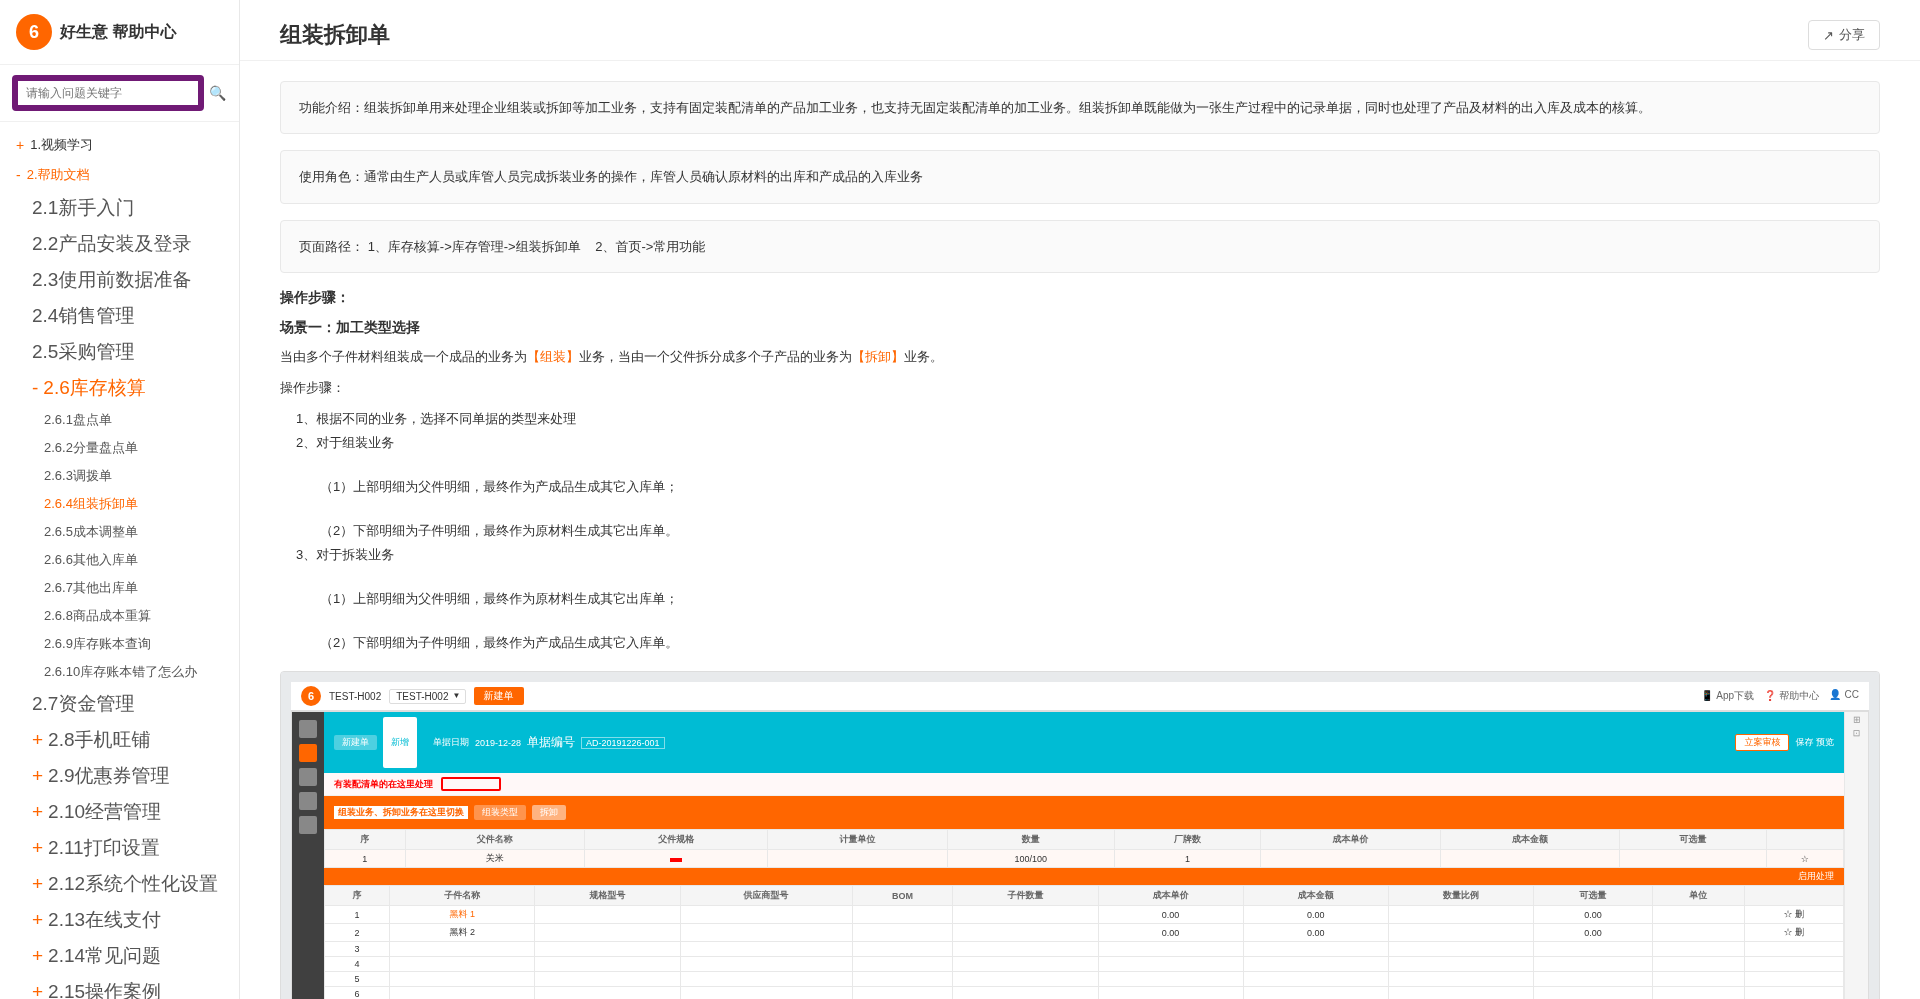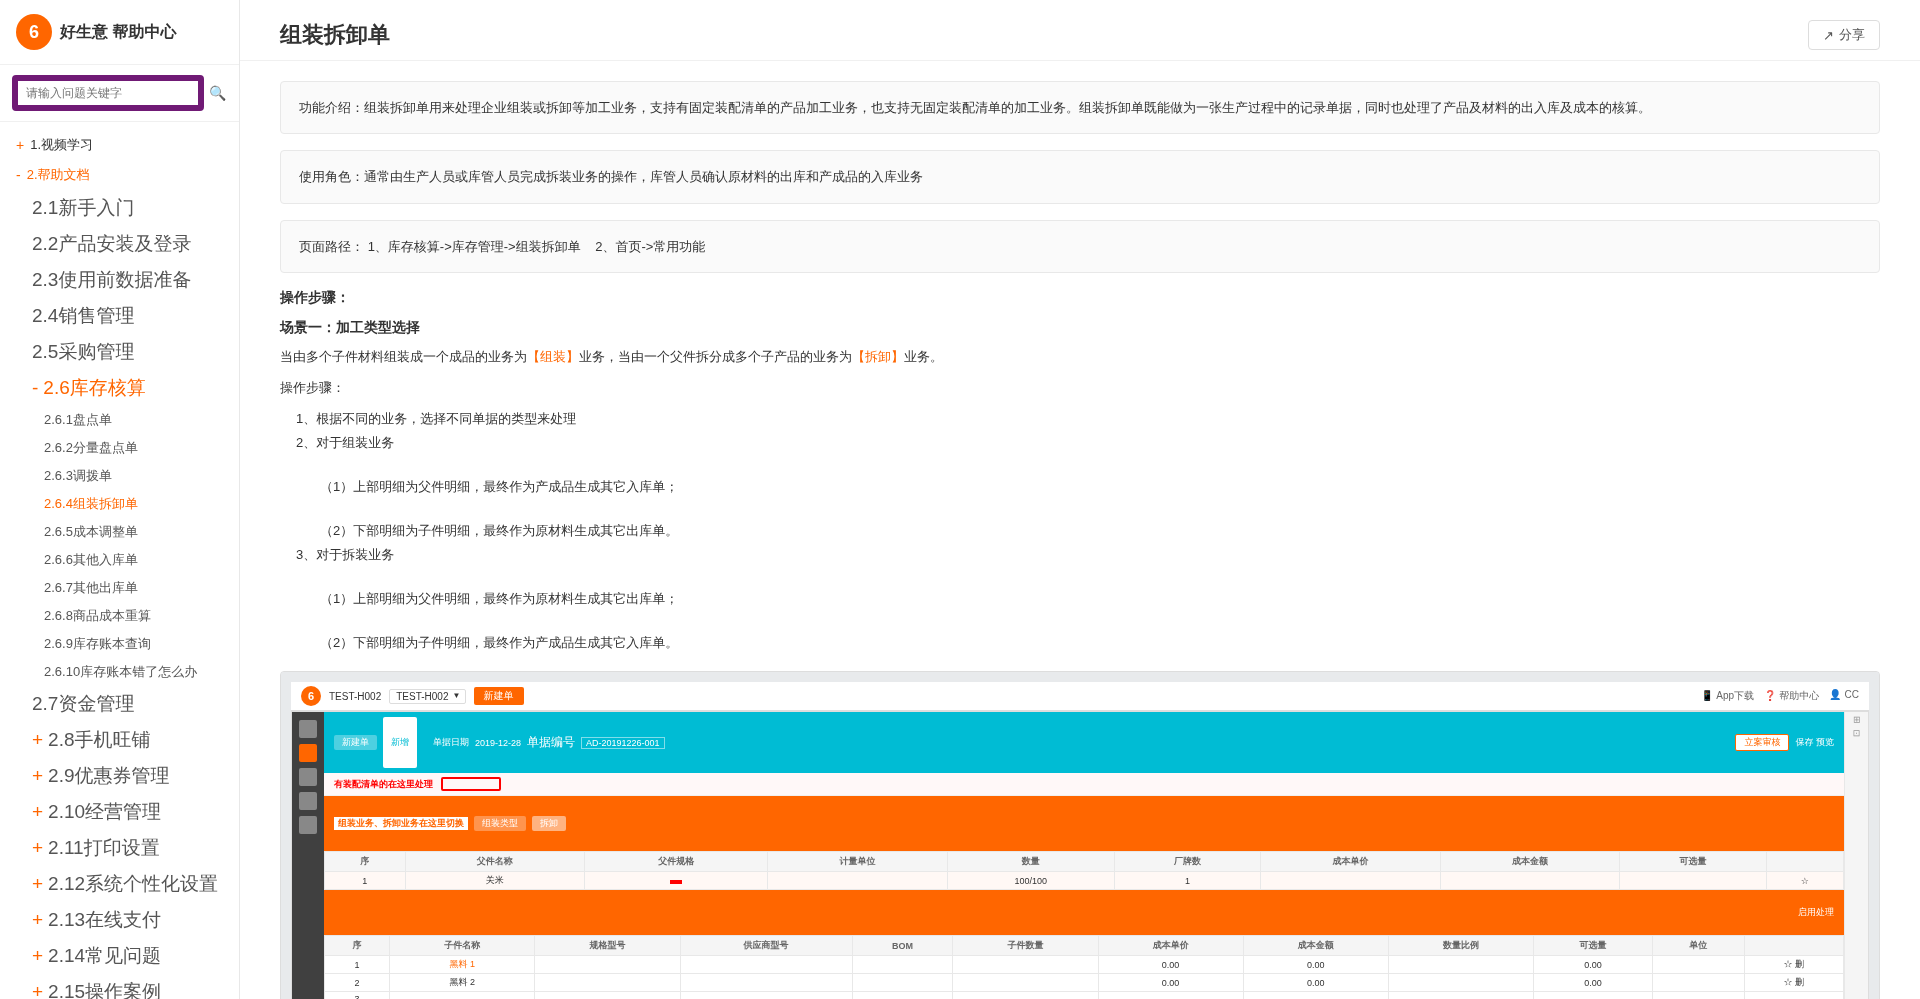--- a/index.html
+++ b/index.html
@@ -365,21 +365,21 @@
               <span style="font-size:9px;border:1px solid rgba(255,255,255,0.5);padding:0 4px;">AD-20191226-001</span>
               <span style="margin-left:auto;background:#fff;color:#f60;padding:1px 8px;border-radius:2px;font-size:9px;border:1px solid #f60;cursor:pointer;">立案审核</span>
               <span style="font-size:9px;">保存 预览 </span>
             </div>
 
             <div style="position:relative;background:#fff8f8;border-bottom:1px solid #f0f0f0;padding:4px 10px;display:flex;align-items:center;gap:8px;font-size:9px;">
               <span style="color:red;font-weight:bold;font-size:9px;">有装配清单的在这里处理</span>
               <span style="display:inline-block;width:60px;height:14px;border:2px solid red;border-radius:2px;"></span>
             </div>
 
-            <div style="background:#f60;padding:20px 10px;display:flex;align-items:center;gap:6px;font-size:9px;color:#fff;">
+            <div style="background:#f60;padding:9px 10px;display:flex;align-items:center;gap:6px;font-size:9px;color:#fff;">
               <span style="color:red;font-weight:bold;font-size:9px;background:#fff;padding:0 4px;color:#f60;">组装业务、拆卸业务在这里切换</span>
               <span style="background:rgba(255,255,255,0.3);padding:1px 8px;border-radius:2px;">组装类型</span>
               <span style="background:rgba(255,255,255,0.5);padding:1px 8px;border-radius:2px;">拆卸</span>
             </div>
 
             <div style="overflow-x:auto;">
               <table class="app-table">
                 <thead>
                   <tr>
                     <th>序</th>
@@ -406,21 +406,21 @@
                     <td>1</td>
                     <td></td>
                     <td></td>
                     <td></td>
                     <td>☆</td>
                   </tr>
                 </tbody>
               </table>
             </div>
 
-            <div style="background:#f60;color:#fff;font-size:9px;padding:16px 10px;display:flex;align-items:center;gap:8px;position:relative;">
+            <div style="background:#f60;color:#fff;font-size:9px;padding:2px 10px;display:flex;align-items:center;gap:8px;position:relative;">
               <span style="margin-left:auto;">启用处理</span>
 
             </div>
 
             <div style="overflow-x:auto;">
               <table class="app-table">
                 <thead>
                   <tr>
                     <th>序</th>
                     <th>子件名称</th>

